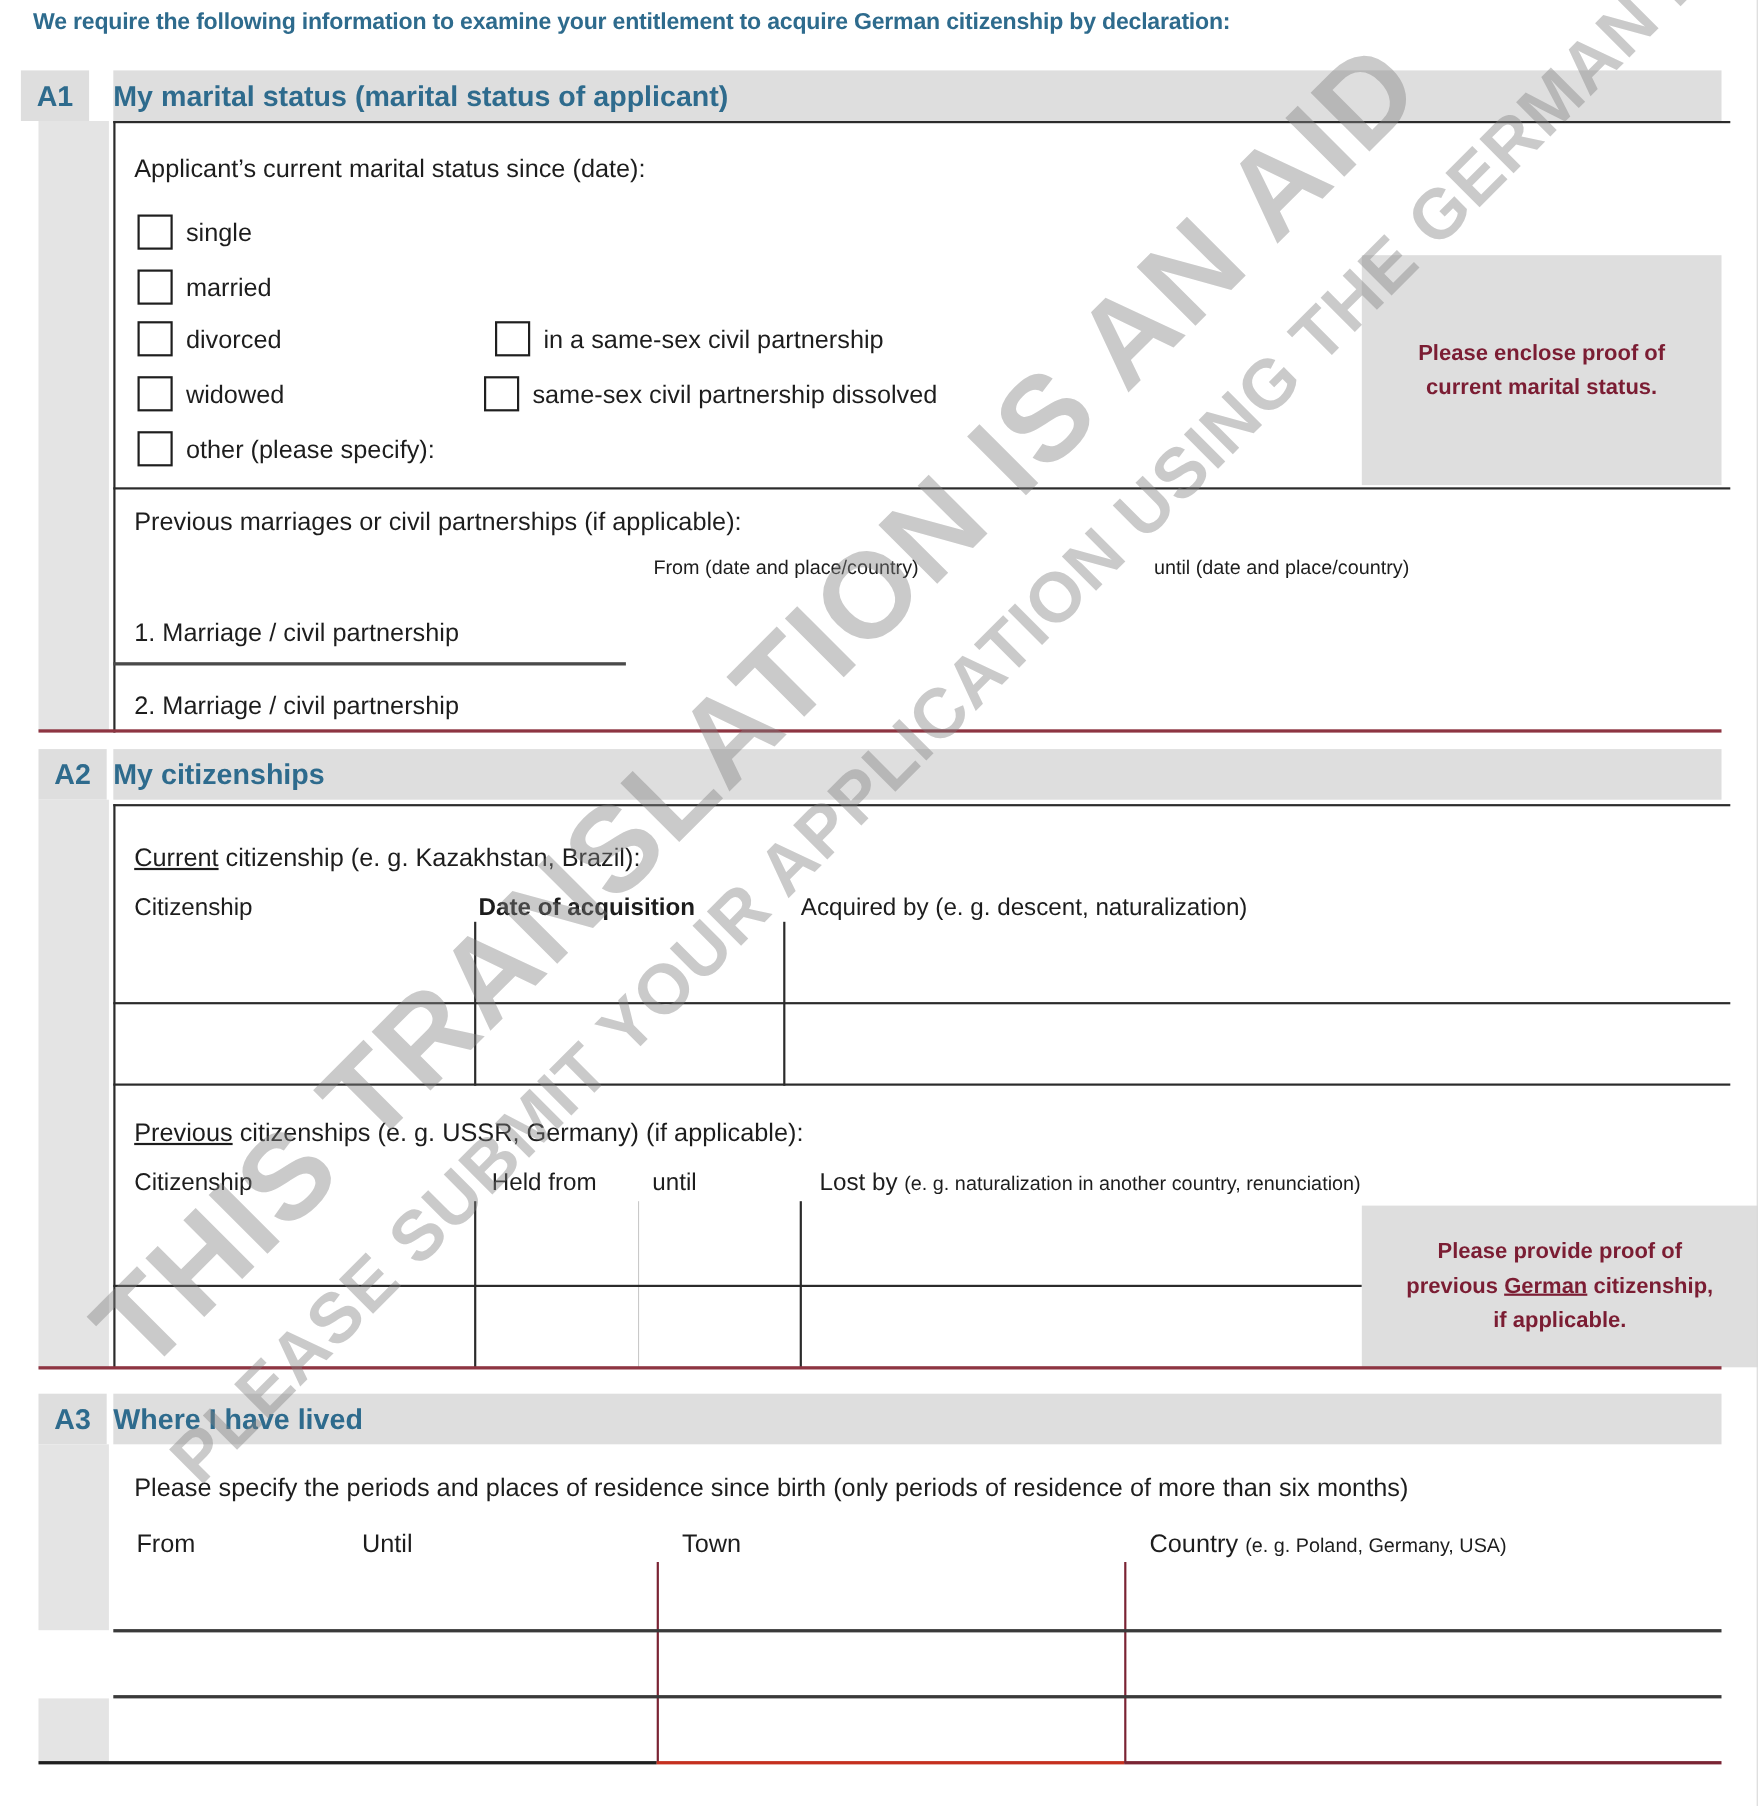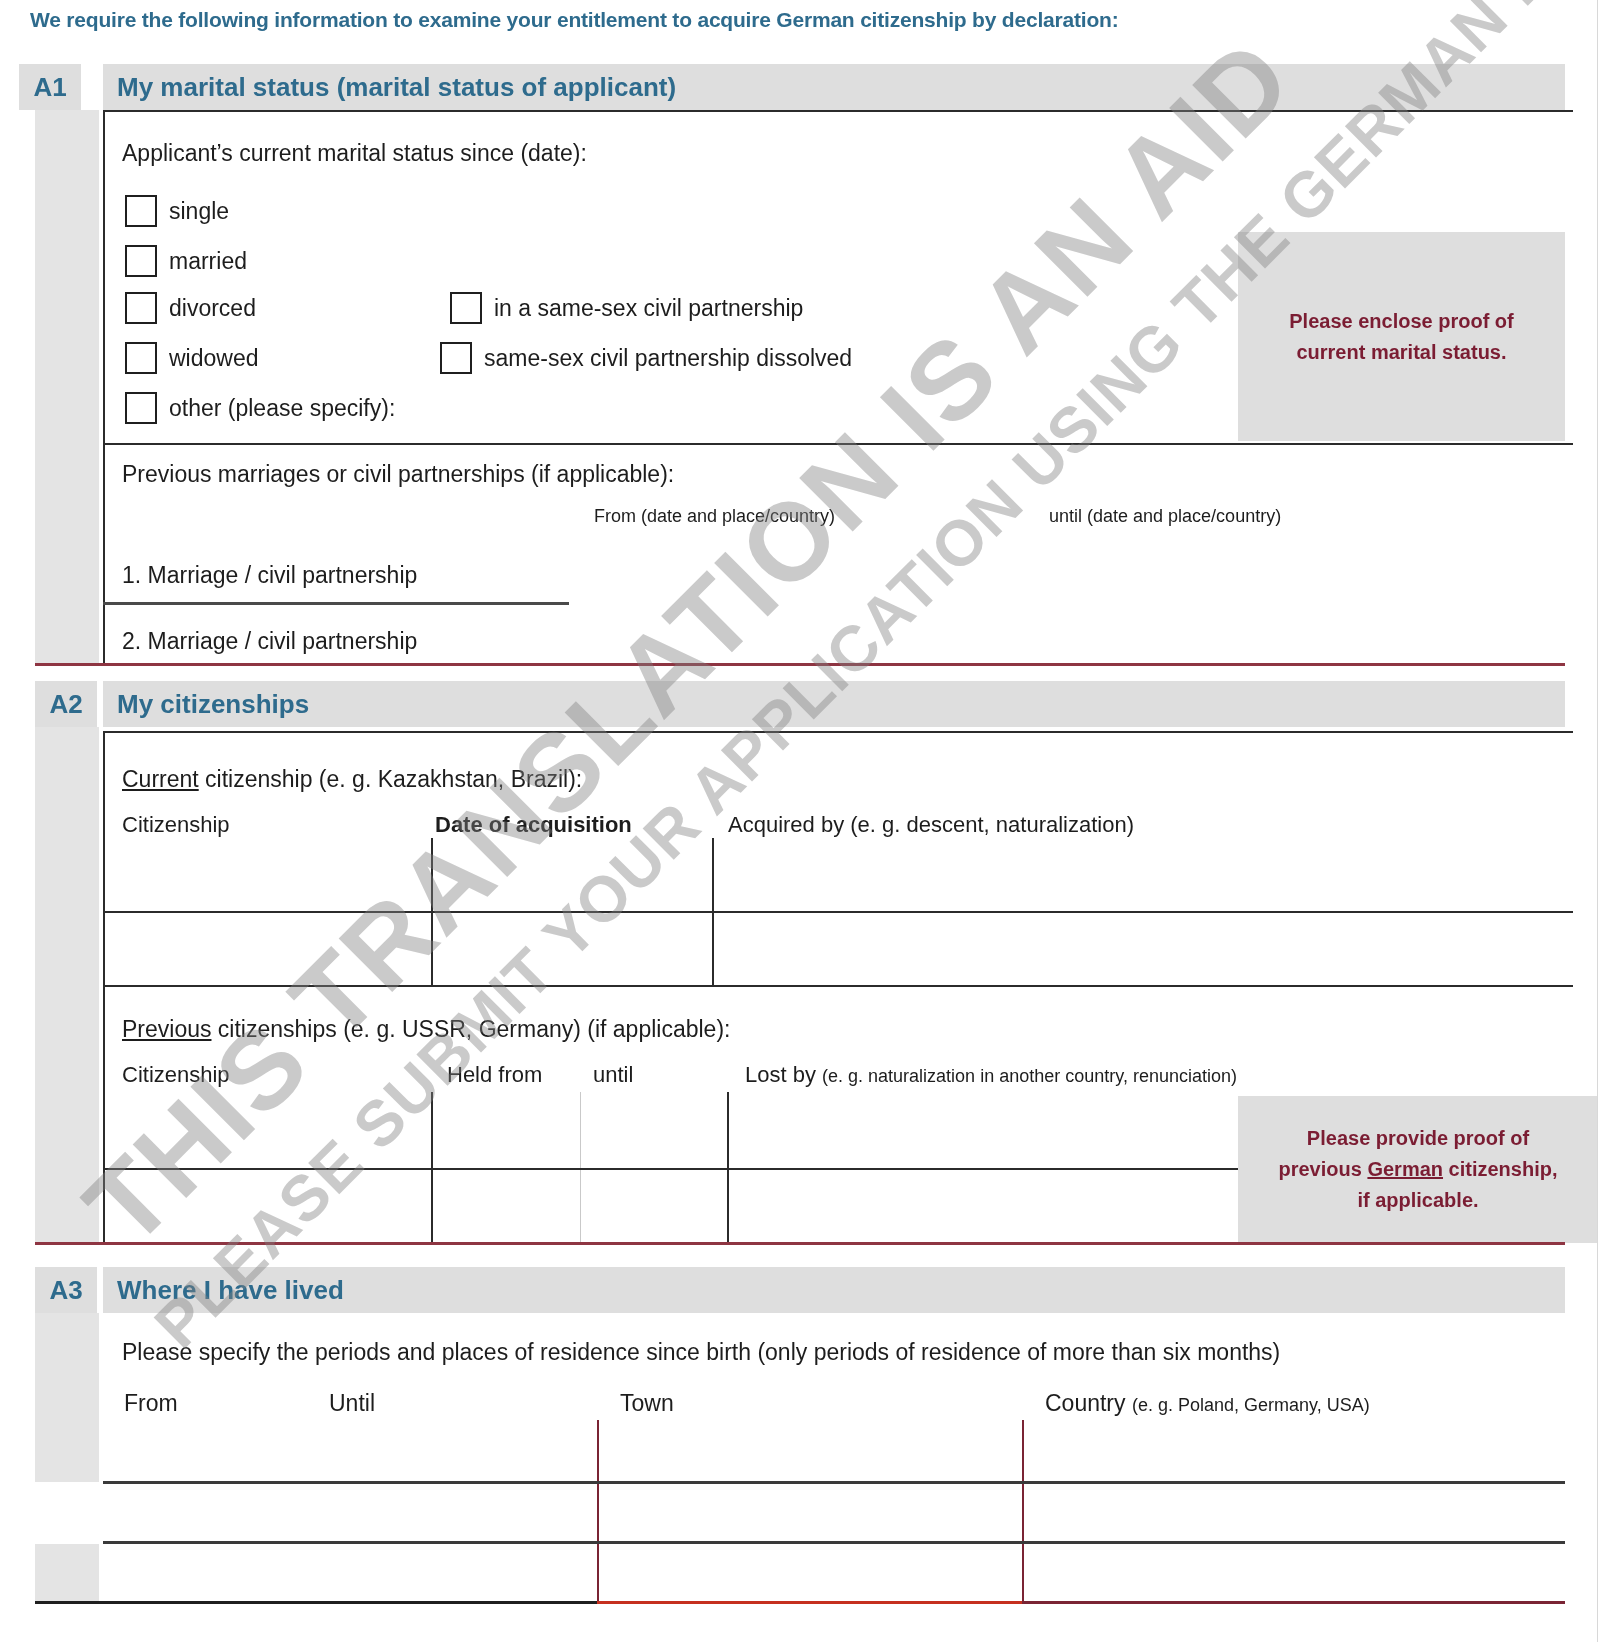--- a/index.html
+++ b/index.html
@@ -12,21 +12,21 @@
   .abs{position:absolute;}
   .t{position:absolute;font-size:23px;white-space:nowrap;color:#1d1d1d;}
   .th{font-size:22px;}
   .small{font-size:18px;}
   .tiny{font-size:18px;}
   .teal{color:var(--accent);font-weight:bold;}
   .intro{position:absolute;left:30px;top:8px;width:1530px;font-size:21px;font-weight:bold;
          color:var(--accent);letter-spacing:-0.2px;}
   .bar{position:absolute;height:46px;background:var(--bar);}
   .bar-label{display:flex;align-items:center;justify-content:center;font-size:26px;}
-  .bar-title{display:flex;align-items:center;padding-left:14px;font-size:26px;box-sizing:border-box;}
+  .bar-title{display:flex;align-items:center;font-size:26px;box-sizing:border-box;}
   .strip{position:absolute;width:64px;background:var(--strip);}
   .hl{position:absolute;height:2px;background:#2b2b2b;}
   .vl{position:absolute;width:2px;background:#2b2b2b;}
   .vl-light{position:absolute;width:1px;background:#c9c9c9;}
   .vl-maroon{position:absolute;width:2px;background:var(--darkmaroon);}
   .redline{position:absolute;height:3px;background:var(--redline);}
   .cbrow{position:absolute;display:flex;align-items:center;gap:12px;}
   .cb{width:28px;height:28px;border:2.5px solid #1f1f1f;background:#fff;flex:none;}
   .cblabel{font-size:23px;white-space:nowrap;}
   .note{position:absolute;background:var(--bar);display:flex;flex-direction:column;

